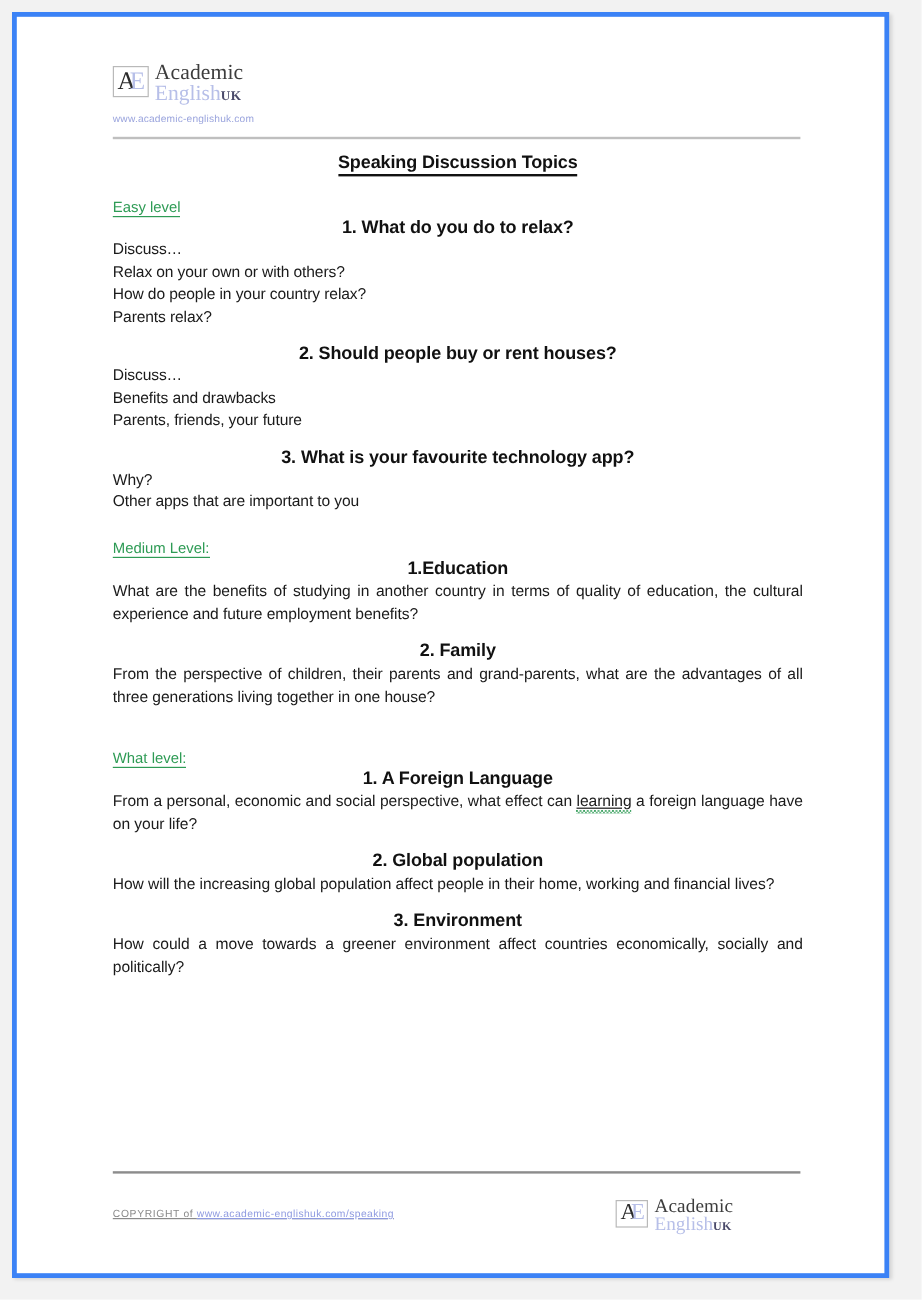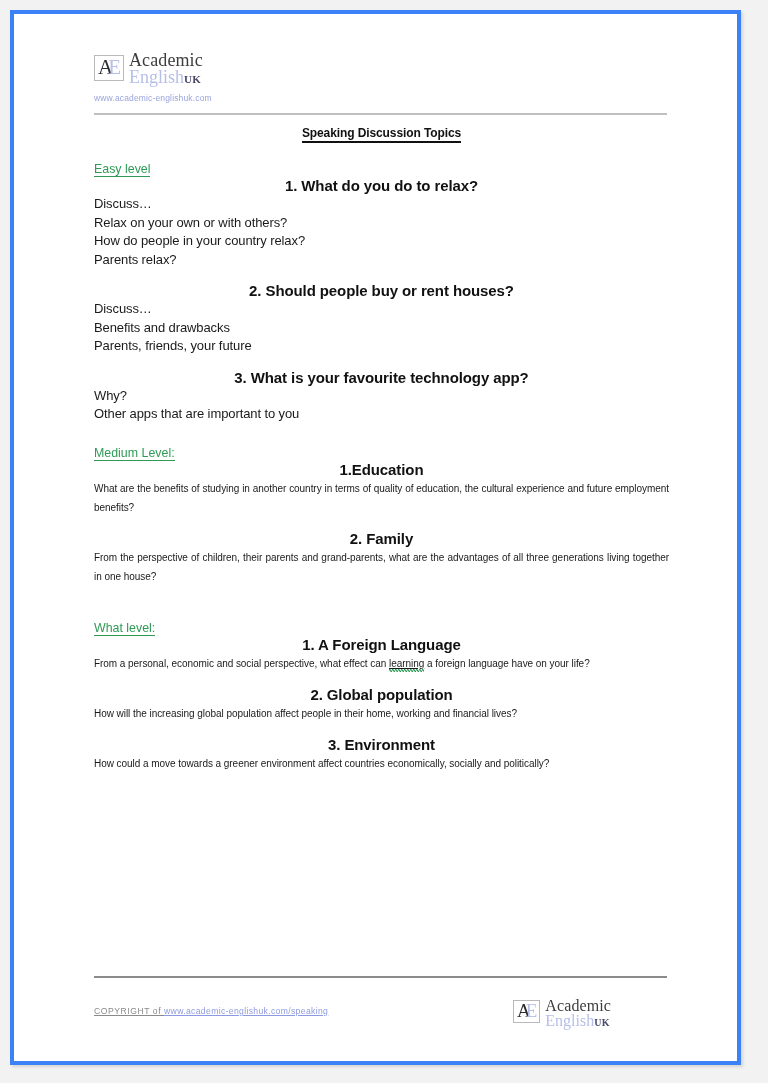--- a/index.html
+++ b/index.html
@@ -88,21 +88,21 @@
   .hrule {
     height: 2px;
     background: #bfbfbf;
     margin-top: 10px;
     width: 573px;
   }
 
   
   .doc-title {
     text-align: center;
-    font-size: 12px;
+    font-size: 15px;
     font-weight: bold;
     color: #111;
     margin-top: 11px;
     letter-spacing: -.1px;
   }
   .doc-title span {
     border-bottom: 2px solid #111;
     padding-bottom: 1px;
   }
 
@@ -127,21 +127,21 @@
     text-align: center;
   }
   .q-line {
     font-size: 13px;
     color: #1a1a1a;
     line-height: 18.5px;
     margin: 0;
     letter-spacing: -.1px;
   }
   .q-para {
-    font-size: 10px;
+    font-size: 13px;
     color: #1a1a1a;
     line-height: 19px;
     margin: 0;
     text-align: justify;
     letter-spacing: -.05px;
   }
   .gap { height: 13px; }
 
   
   .squiggle {

